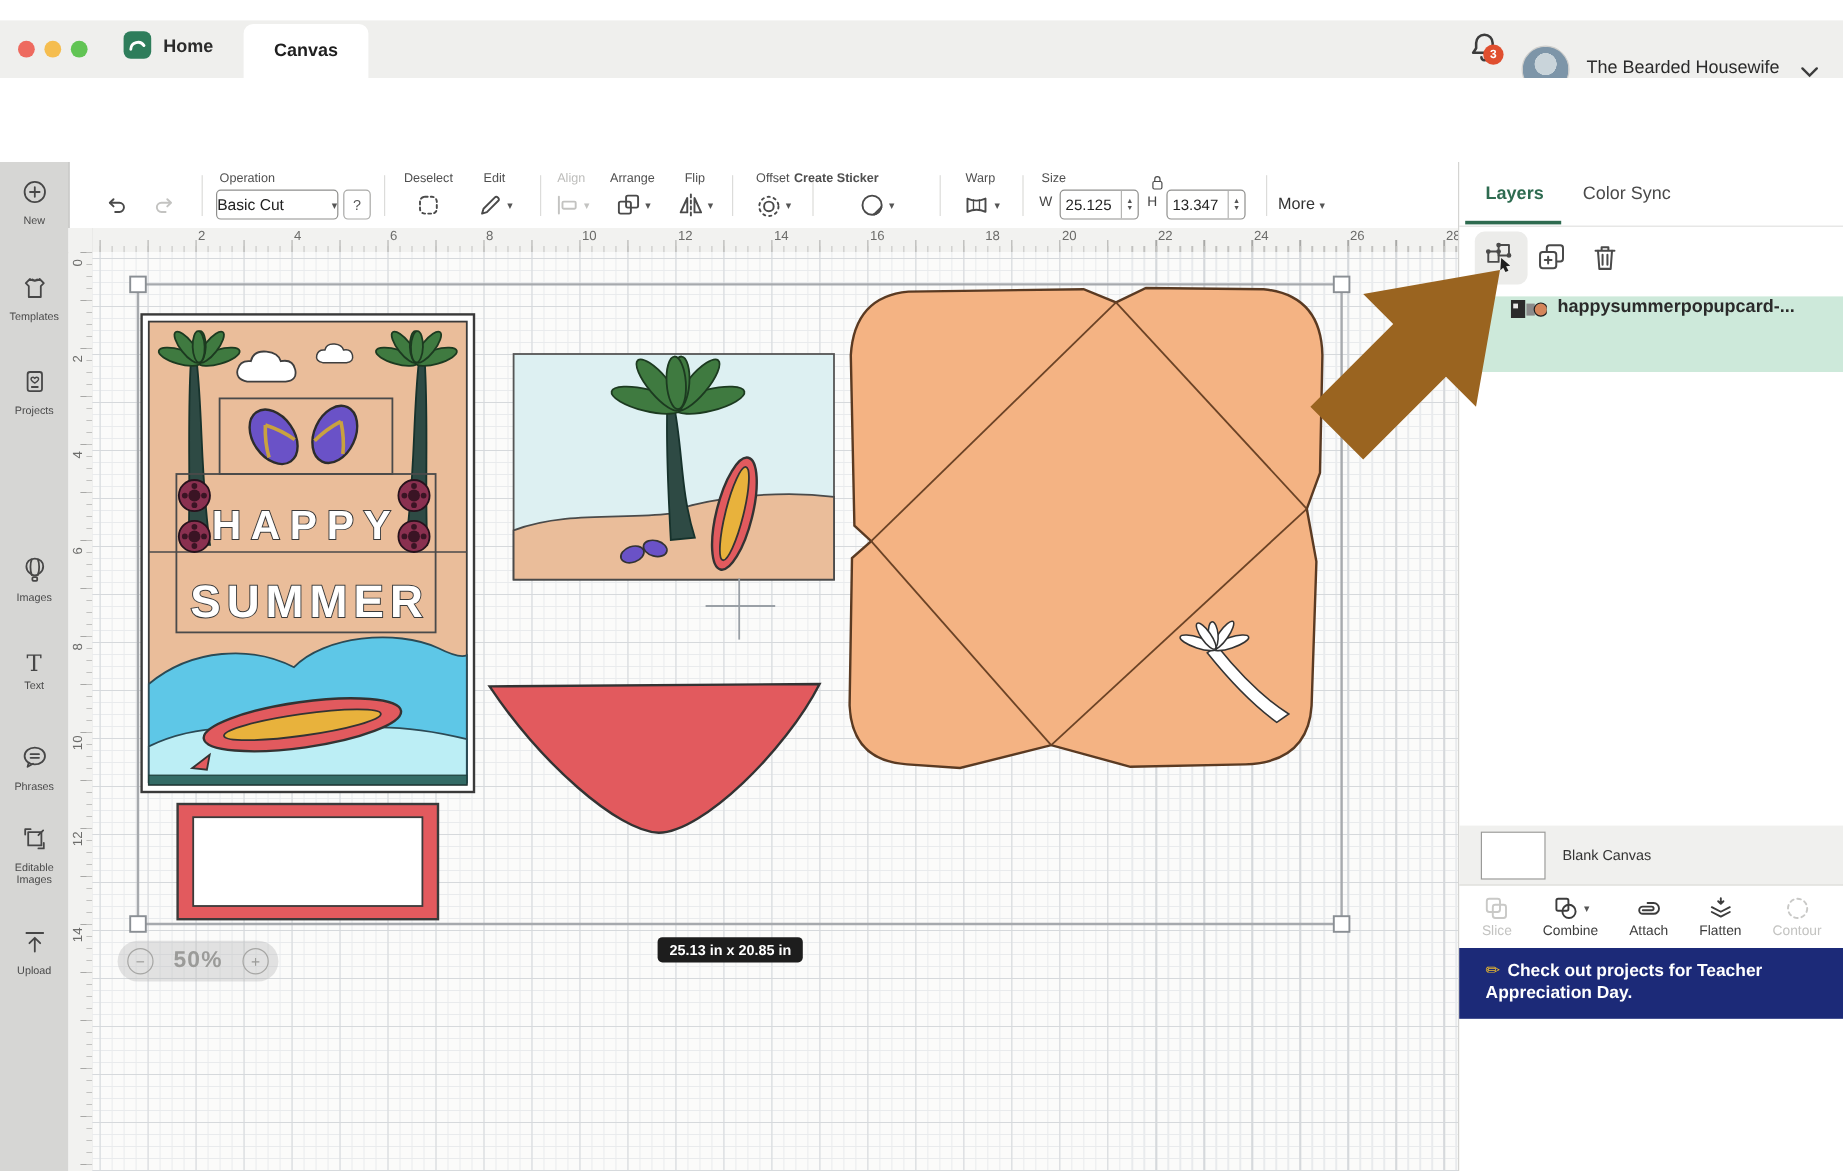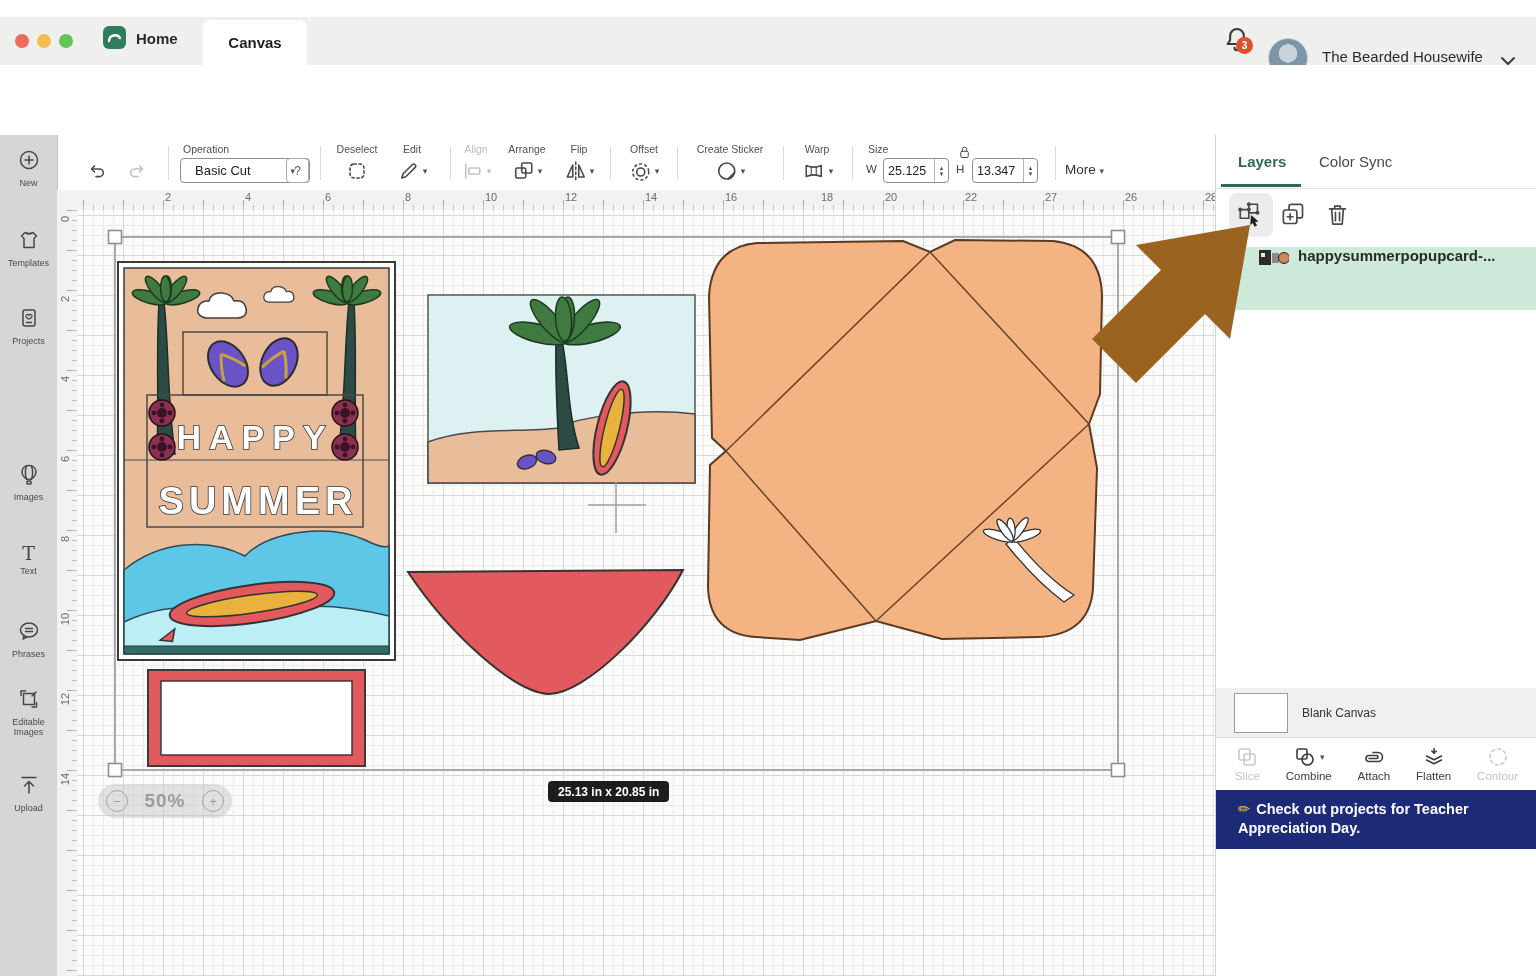--- a/index.html
+++ b/index.html
@@ -40,21 +40,21 @@
   .tdiv{position:absolute;top:11px;width:1px;height:34px;background:#dcdcda;}
   .tlabel{position:absolute;top:8px;font-size:10.5px;color:#4f4f4f;white-space:nowrap;}
   .tlabel.ctr{transform:translateX(-50%);}
   .tlabel.dis{color:#bdbdbb;}
   .ticon{position:absolute;top:24px;transform:translateX(-50%);display:flex;align-items:center;gap:2px;}
   .tbicon{stroke:#4a4a4a;fill:none;stroke-width:1.6;stroke-linecap:round;stroke-linejoin:round;}
   .tbicon.dis{stroke:#c3c3c1;}
   .caret{font-size:9px;color:#555;}
   .caret.dis{color:#c3c3c1;}
   .opselect{position:absolute;left:123px;top:23px;width:100px;height:23px;border:1px solid #8f8f8d;border-radius:4px;
-            background:#fff;font-size:13px;color:#222;display:flex;align-items:center;padding:0 14px;justify-content:space-between;}
+            background:#fff;font-size:13px;color:#222;display:flex;align-items:center;padding:0 0;justify-content:space-between;}
   .helpbox{position:absolute;left:229px;top:23px;width:21px;height:23px;border:1px solid #a9a9a7;border-radius:4px;
            font-size:12px;color:#555;display:flex;align-items:center;justify-content:center;}
   .sizeinput{position:absolute;top:23px;height:23px;border:1px solid #8f8f8d;border-radius:4px;background:#fff;
              display:flex;align-items:center;font-size:12.5px;color:#222;}
   .sizeinput .val{padding:0 4px;width:42px;}
   .stepper{border-left:1px solid #b5b5b3;width:13px;height:100%;display:flex;flex-direction:column;
            align-items:center;justify-content:center;font-size:6px;color:#555;line-height:6px;}
   .wh-label{position:absolute;top:28px;font-size:11.5px;color:#444;}
   .more-btn{position:absolute;left:1008px;top:27px;font-size:13.5px;color:#333;}
   
@@ -250,21 +250,21 @@
     <div class="tdiv" style="left:553px;"></div>
     <div class="tlabel ctr" style="left:587px;">Offset</div>
     <div class="ticon" style="left:587px;">
       <svg class="tbicon" width="24" height="24" viewBox="0 0 24 24">
           <circle cx="12" cy="13" r="4"></circle>
           <circle cx="12" cy="13" r="8" stroke-dasharray="1.8 3.4"></circle>
         </svg>
       <span class="caret">▾</span>
     </div>
     <div class="tdiv" style="left:620px;"></div>
-    <div class="tlabel ctr" style="left:673px;">Create Sticker</div>
+    <div class="tlabel ctr" style="left:640px;font-weight:bold;">Create Sticker</div>
     <div class="ticon" style="left:673px;">
       <svg class="tbicon" width="24" height="24" viewBox="0 0 24 24">
           <circle cx="12" cy="12" r="8"></circle>
           <path d="M13.6,19.7 L19.7,13.6"></path>
           <path d="M13.6,19.7 Q17.6,19 19.7,13.6"></path>
         </svg>
       <span class="caret">▾</span>
     </div>
     <div class="tdiv" style="left:726px;"></div>
     <div class="tlabel ctr" style="left:760px;">Warp</div>
@@ -380,21 +380,21 @@
         <span class="rlabel-h" style="left: 168px;">4</span>
         <span class="rlabel-h" style="left: 248px;">6</span>
         <span class="rlabel-h" style="left: 328px;">8</span>
         <span class="rlabel-h" style="left: 408px;">10</span>
         <span class="rlabel-h" style="left: 488px;">12</span>
         <span class="rlabel-h" style="left: 568px;">14</span>
         <span class="rlabel-h" style="left: 648px;">16</span>
         <span class="rlabel-h" style="left: 728px; margin-left: 16px;">18</span>
         <span class="rlabel-h" style="left: 808px;">20</span>
         <span class="rlabel-h" style="left: 888px;">22</span>
-        <span class="rlabel-h" style="left: 968px;">27</span>
+        <span class="rlabel-h" style="left: 968px;">24</span>
         <span class="rlabel-h" style="left: 1048px;">26</span>
         <span class="rlabel-h" style="left: 1128px;">28</span>
       </div>
     <div class="ruler-v">
         <span class="rlabel-v" style="position: absolute; top: 2px;">0</span>
         <span class="rlabel-v" style="position: absolute; top: 82px;">2</span>
         <span class="rlabel-v" style="position: absolute; top: 162px;">4</span>
         <span class="rlabel-v" style="position: absolute; top: 242px;">6</span>
         <span class="rlabel-v" style="position: absolute; top: 322px;">8</span>
         <span class="rlabel-v" style="position: absolute; top: 402px;">10</span>

